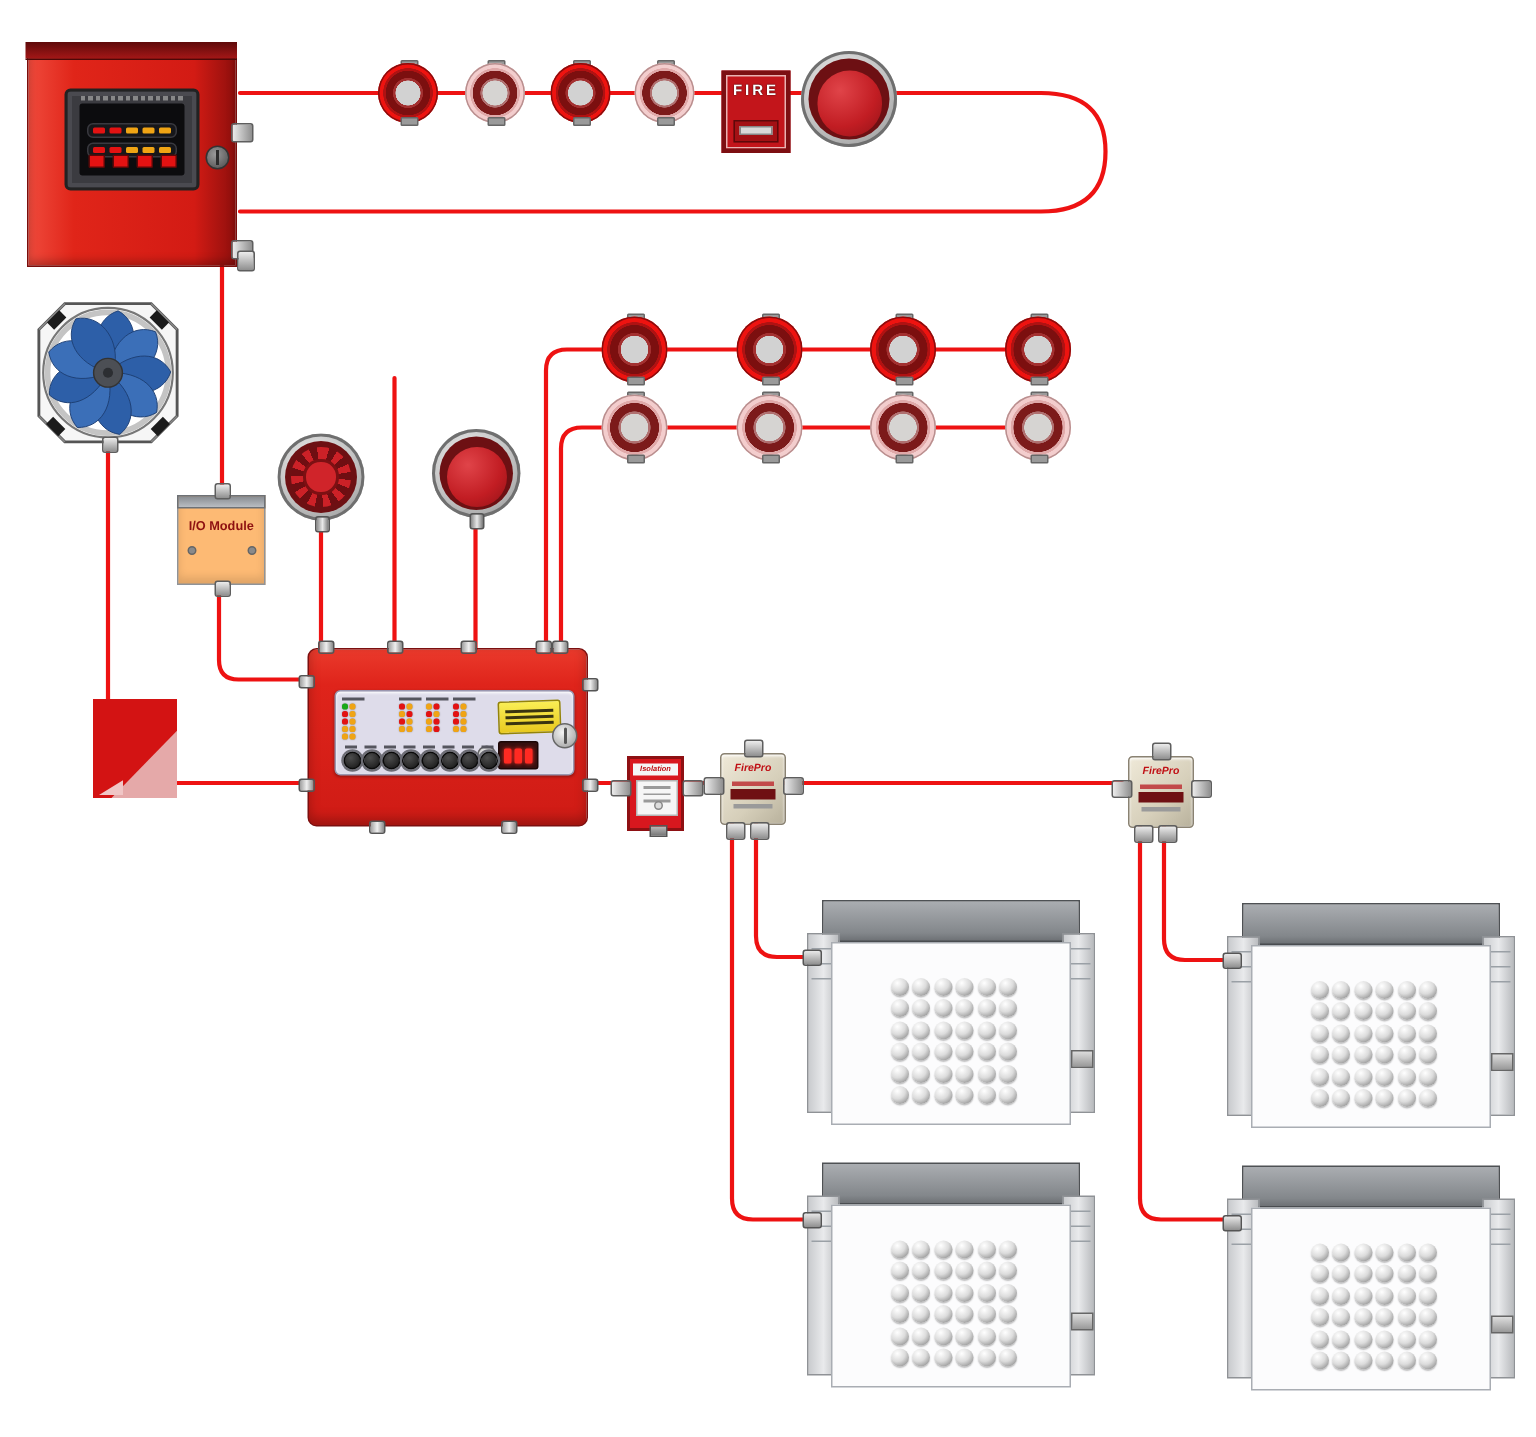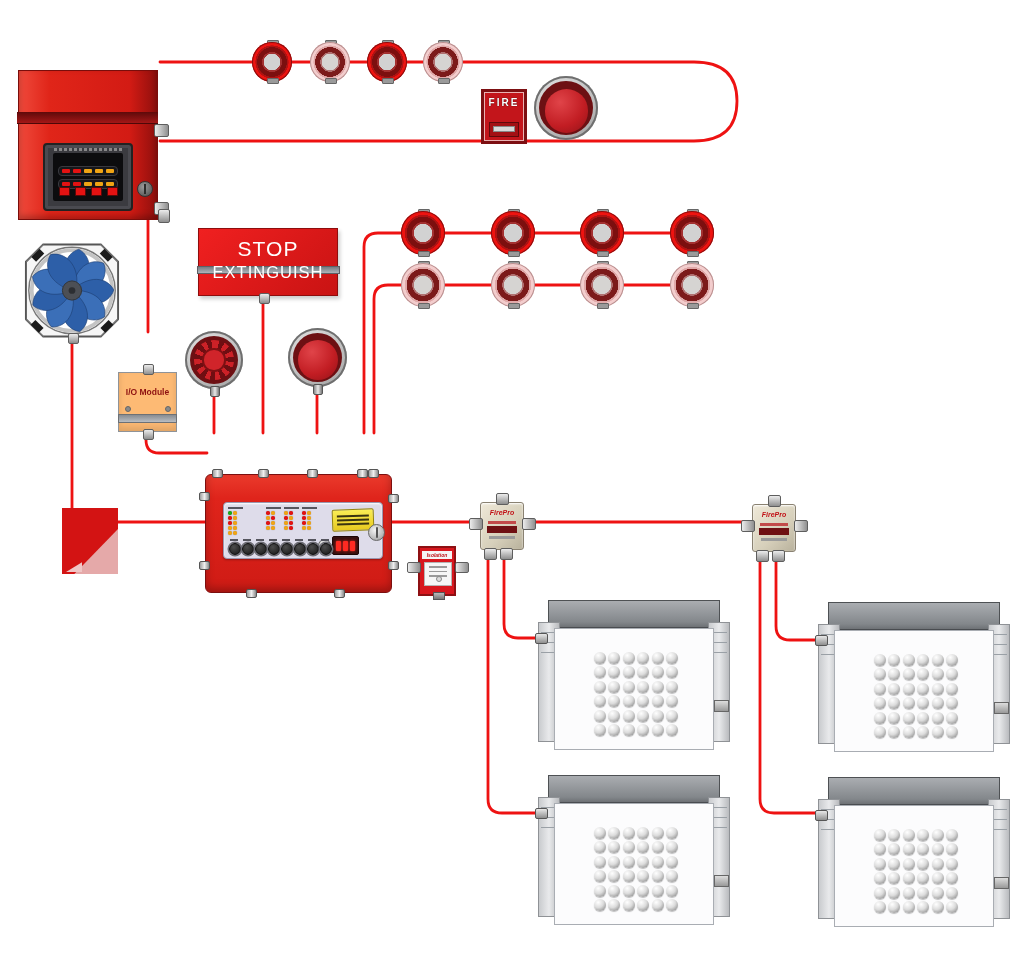--- a/index.html
+++ b/index.html
@@ -1,19 +1,19 @@
 <!DOCTYPE html>
 <html><head>
 <meta charset="utf-8">
 <style>
   html,body{margin:0;padding:0;background:#fff;}
   #canvas{position:relative;width:1024px;height:958px;background:#ffffff;overflow:hidden;
           font-family:"Liberation Sans",sans-serif;}
   #wires{position:absolute;left:0;top:0;width:1024px;height:958px;}
-  .abs{position:absolute;margin-top:42px;}
+  .abs{position:absolute;}
   .gland{position:absolute;background:linear-gradient(180deg,#ececec,#8f8f8f);
          border:1px solid #5e5e5e;border-radius:2px;}
   .glandv{position:absolute;background:linear-gradient(90deg,#ececec,#8f8f8f);
          border:1px solid #5e5e5e;border-radius:2px;}
   .bolt{position:absolute;width:9px;height:7px;background:linear-gradient(90deg,#9f9f9f,#efefef,#8a8a8a);
         border:1px solid #555;border-radius:2px;}
   
   #main-panel{left:18px;top:28px;width:138px;height:148px;
      background:linear-gradient(90deg,#ef4a3c,#e02519 22%,#d31b14 80%,#8f0f0d);
      border:1px solid #7a0d0b;box-shadow:inset 0 -3px 6px rgba(0,0,0,.25);}
@@ -220,26 +220,20 @@
 
   <div id="io-module" class="abs">
     <div id="io-top" class="abs"></div>
     <div id="io-label">I/O Module</div>
     <div class="screw" style="left:6px;top:33px;"></div>
     <div class="screw" style="left:46px;top:33px;"></div>
     <div class="gland" style="left:24px;top:-9px;width:9px;height:9px;"></div>
     <div class="gland" style="left:24px;top:56px;width:9px;height:9px;"></div>
   </div>
 
-  <div id="stop-sign" class="abs">
-    <div id="stop-bar" class="abs"></div>
-    <div class="l1">STOP</div>
-    <div class="l2">EXTINGUISH</div>
-    <div class="gland" style="left:60px;bottom:-9px;width:9px;height:9px;"></div>
-  </div>
 
   <div class="bell abs" style="left:185px;top:289px;width:58px;height:58px;">
     <div class="back"></div>
     <div class="siren-teeth"></div>
     <div class="siren-core"></div>
     <div class="stem" style="left:25px;top:55px;"></div>
   </div>
 
   <div class="bell abs" style="left:288px;top:286px;width:59px;height:59px;">
     <div class="back"></div>

